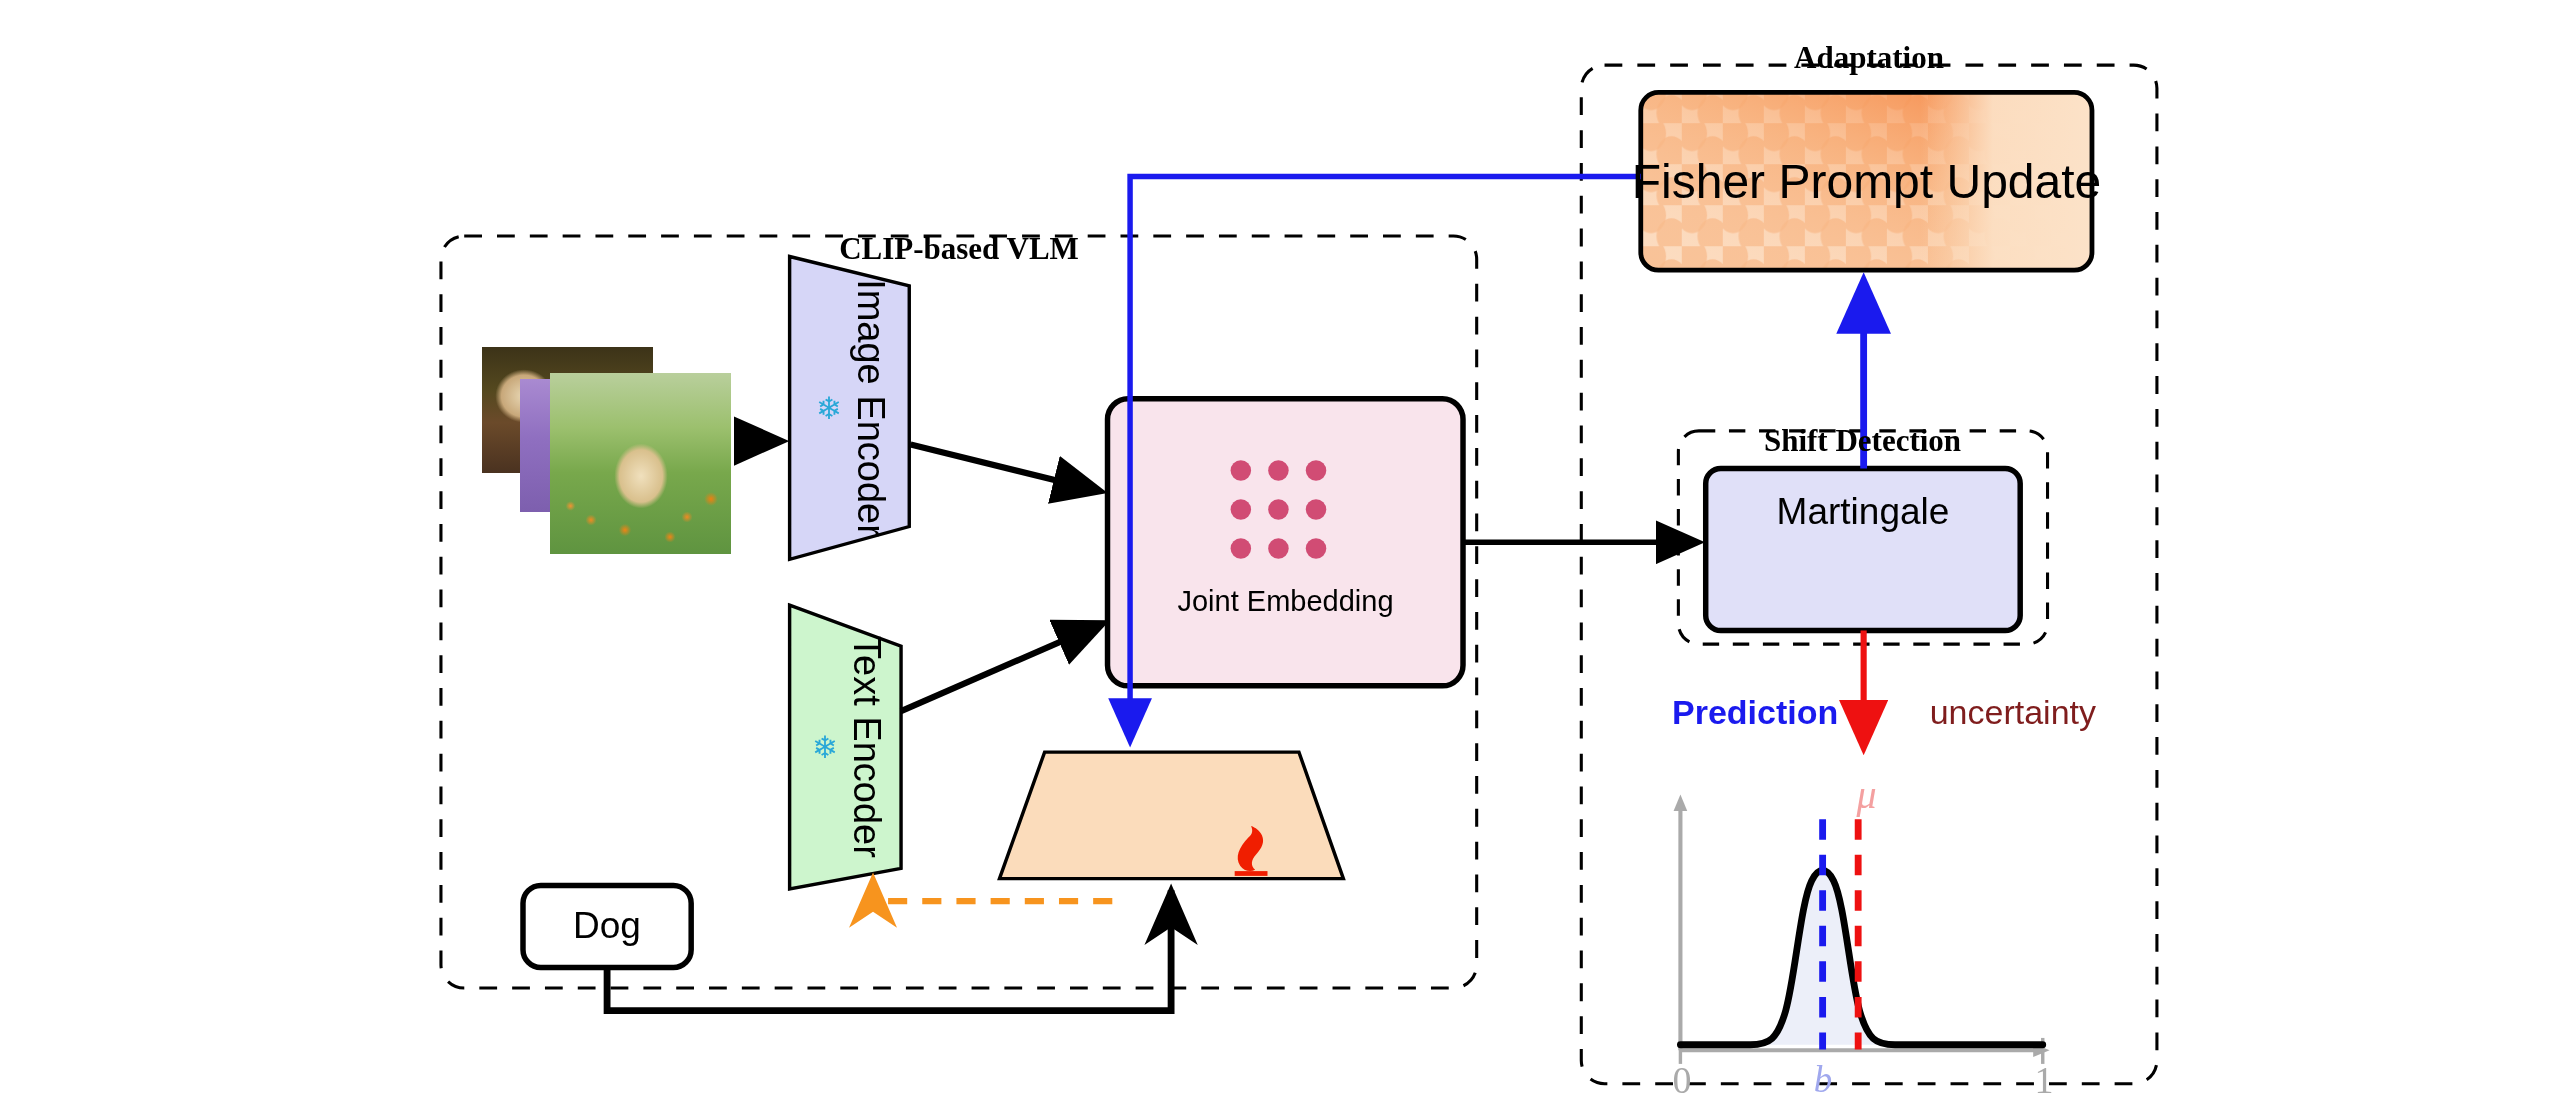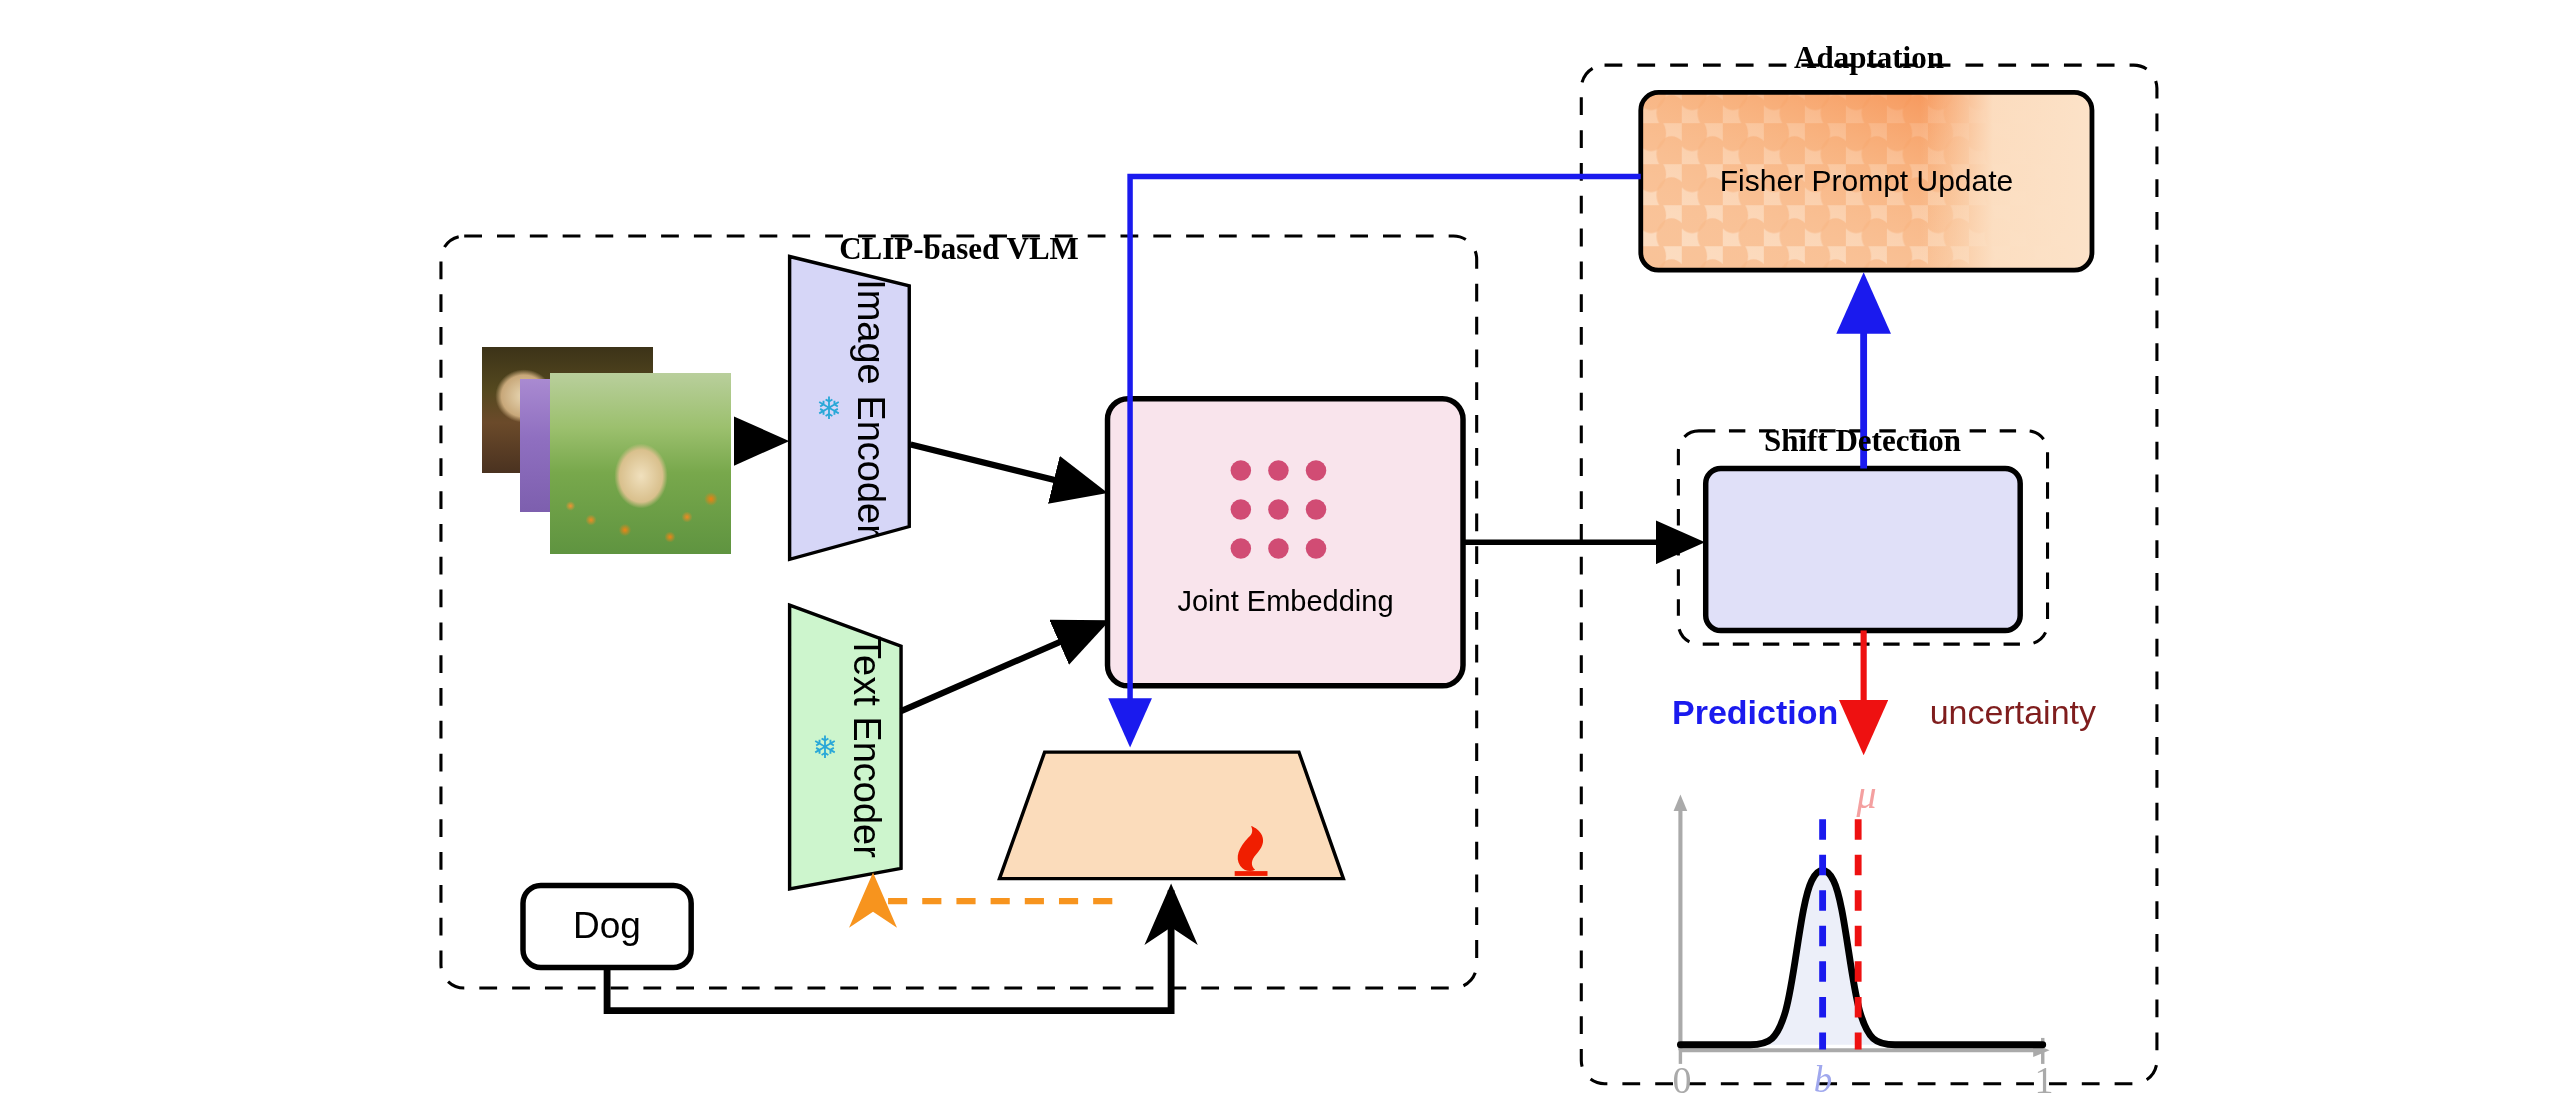--- a/index.html
+++ b/index.html
@@ -167,41 +167,42 @@
       <line x1="2666" y1="1198" x2="2666" y2="1535" stroke="#1a1aee" stroke-width="10" stroke-dasharray="30 22"></line>
 
       <line x1="2718" y1="1198" x2="2718" y2="1535" stroke="#ee1111" stroke-width="10" stroke-dasharray="30 22"></line>
     </g>
   </svg>
 
   <div class="grouptitle" style="left:1581px;top:0px;width:576px;">Adaptation</div>
   <div class="grouptitle" style="left:441px;top:191px;width:1036px;">CLIP-based VLM</div>
   <div class="grouptitle" style="left:1678px;top:383px;width:369px;">Shift Detection</div>
 
-  <div class="boxlabel" style="left:1641px;top:92px;width:451px;height:178px;font-size:30px;">Fisher Prompt Update</div>
+  <div class="boxlabel" style="left:1641px;top:92px;width:451px;height:178px;font-size:48px;">Fisher Prompt Update</div>
 
   <div style="position:absolute;left:790px;top:256px;width:120px;height:303px;">
     <div style="position:absolute;left:50%;top:50%;transform:translate(-50%,-50%) rotate(90deg);
                 display:flex;flex-direction:column;align-items:center;white-space:nowrap;">
       <div style="font-size:38px;line-height:1.04;">Image Encoder</div>
       <div style="font-size:31px;color:#29a8d8;margin-top:2.7px;transform:rotate(-90deg);">❄</div>
     </div>
   </div>
 
   <div style="position:absolute;left:790px;top:605px;width:111px;height:284px;">
     <div style="position:absolute;left:50%;top:50%;transform:translate(-50%,-50%) rotate(90deg);
                 display:flex;flex-direction:column;align-items:center;white-space:nowrap;">
       <div style="font-size:38px;line-height:1.04;">Text Encoder</div>
       <div style="font-size:31px;color:#29a8d8;margin-top:2.7px;transform:rotate(-90deg);">❄</div>
     </div>
   </div>
 
   <div class="boxlabel" style="left:1108px;top:581px;width:355px;height:41px;font-size:29px;">Joint Embedding</div>
 
 
+  <div class="boxlabel" style="left:1706px;top:491px;width:314px;height:42px;font-size:37px;">Martingale</div>
 
   <div class="boxlabel" style="left:523px;top:885px;width:168px;height:82px;font-size:37px;">Dog</div>
 
   <div style="position:absolute;left:1672px;top:692px;width:424px;height:41px;
               display:flex;align-items:center;justify-content:space-between;
               font-size:34px;white-space:nowrap;">
     <span style="color:#1a1aee;font-weight:bold;">Prediction</span>
     <span style="color:#7f1d1d;">uncertainty</span>
   </div>
 

